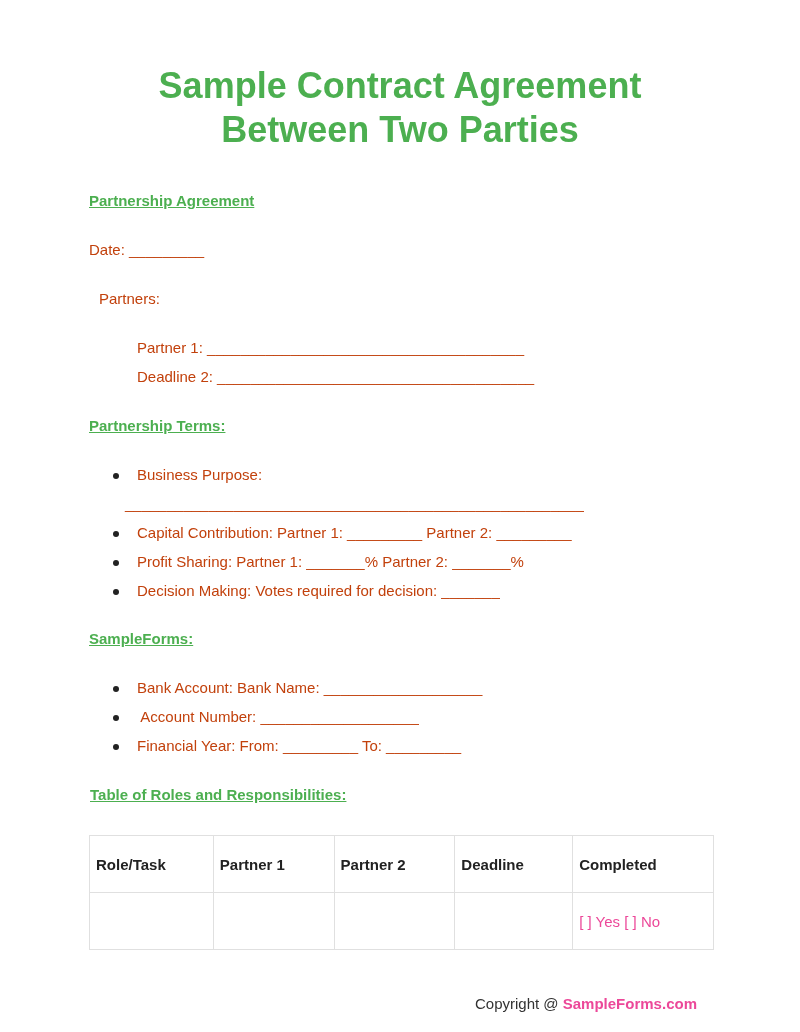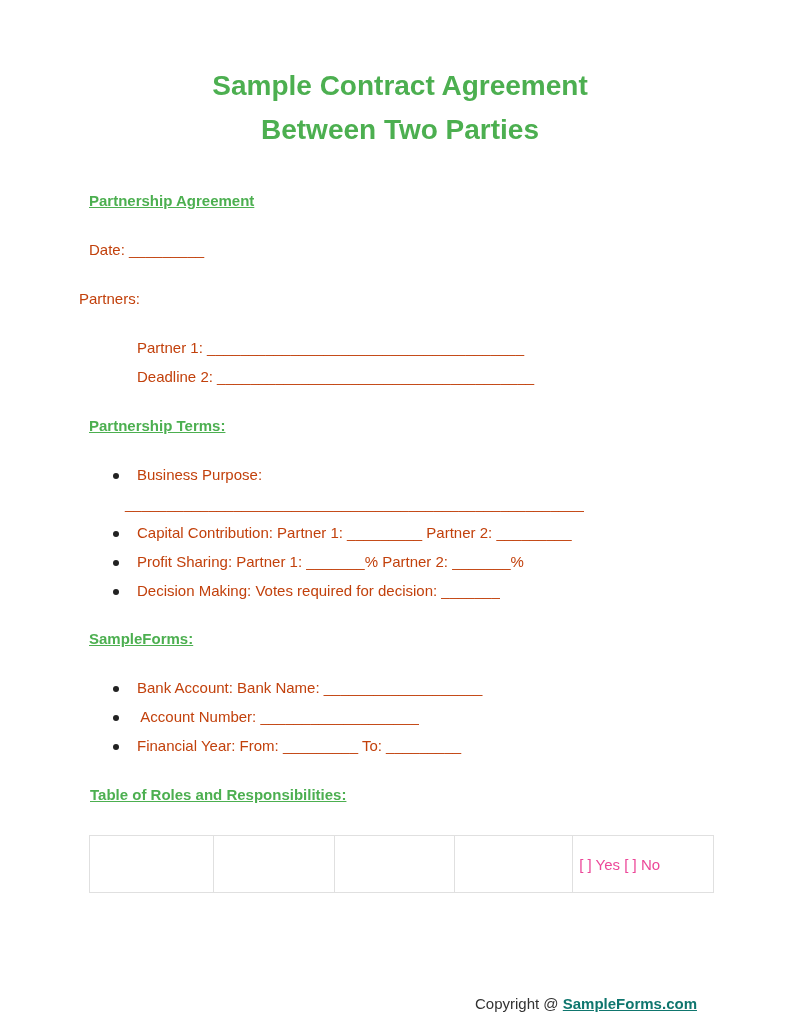--- a/index.html
+++ b/index.html
@@ -1,38 +1,38 @@
 <!DOCTYPE html>
 <html><head>
 <meta charset="utf-8">
 <style>
   html, body { margin: 0; padding: 0; background: #ffffff; }
   body { width: 800px; height: 1032px; position: relative; font-family: "Liberation Sans", sans-serif; color: #333333; overflow: hidden; }
-  .title { position: absolute; left: 0; top: 64px; width: 800px; text-align: center; color: #4caf50; font-weight: bold; font-size: 28px; line-height: 44px; }
+  .title { position: absolute; left: 0; top: 64px; width: 800px; text-align: center; color: #4caf50; font-weight: bold; font-size: 36px; line-height: 44px; }
   .heading { position: absolute; left: 89px; color: #4caf50; font-weight: bold; font-size: 15px; line-height: 20px; text-decoration: underline; }
   .line { position: absolute; font-size: 15px; line-height: 20px; color: #c2410c; white-space: pre; }
   .bullet { position: absolute; left: 113px; width: 6px; height: 6px; border-radius: 50%; background: #222222; }
   table.roles { position: absolute; left: 89px; top: 835px; width: 625px; border-collapse: collapse; }
   table.roles td, table.roles th { border: 1px solid #e0e0e0; font-size: 15px; text-align: left; padding: 0 6px; vertical-align: middle; color: #222; }
   table.roles th { height: 56px; font-weight: bold; }
   table.roles td { height: 56px; font-weight: normal; color: #ec4899; }
   .footer { position: absolute; left: 475px; top: 994px; font-size: 15px; line-height: 20px; color: #333333; }
-  .footer .brand { color: #0f766e; font-weight: bold; text-decoration: underline; }
+  .footer .brand { color: #ec4899; font-weight: bold; }
 </style>
 </head>
 <body>
 
 <div class="title">
   <div>Sample Contract Agreement</div>
   <div>Between Two Parties</div>
 </div>
 
 <div class="heading" style="top:191px">Partnership Agreement</div>
 <div class="line" style="left:89px; top:240px">Date: _________</div>
-<div class="line" style="left:79px; top:289px">Partners:</div>
+<div class="line" style="left:99px; top:289px">Partners:</div>
 <div class="line" style="left:137px; top:338px">Partner 1: ______________________________________</div>
 <div class="line" style="left:137px; top:367px">Deadline 2: ______________________________________</div>
 
 <div class="heading" style="top:416px">Partnership Terms:</div>
 <span class="bullet" style="top:473px"></span>
 <div class="line" style="left:137px; top:465px">Business Purpose:</div>
 <div class="line" style="left:125px; top:494px">_______________________________________________________</div>
 <span class="bullet" style="top:531px"></span>
 <div class="line" style="left:137px; top:523px">Capital Contribution: Partner 1: _________ Partner 2: _________</div>
 <span class="bullet" style="top:560px"></span>
@@ -52,20 +52,27 @@
 
 <table class="roles">
   <colgroup>
     <col style="width:124px">
       <col style="width:121px">
       <col style="width:121px">
       <col style="width:118px">
       <col style="width:141px">
   </colgroup>
   <tbody>
+      <tr>
+    <th>Role/Task</th>
+    <th>Partner 1</th>
+    <th>Partner 2</th>
+    <th>Deadline</th>
+    <th>Completed</th>
+  </tr>
   <tr>
     <td></td>
     <td></td>
     <td></td>
     <td></td>
     <td>[ ] Yes [ ] No</td>
   </tr>
 </tbody>
   </table>
 

